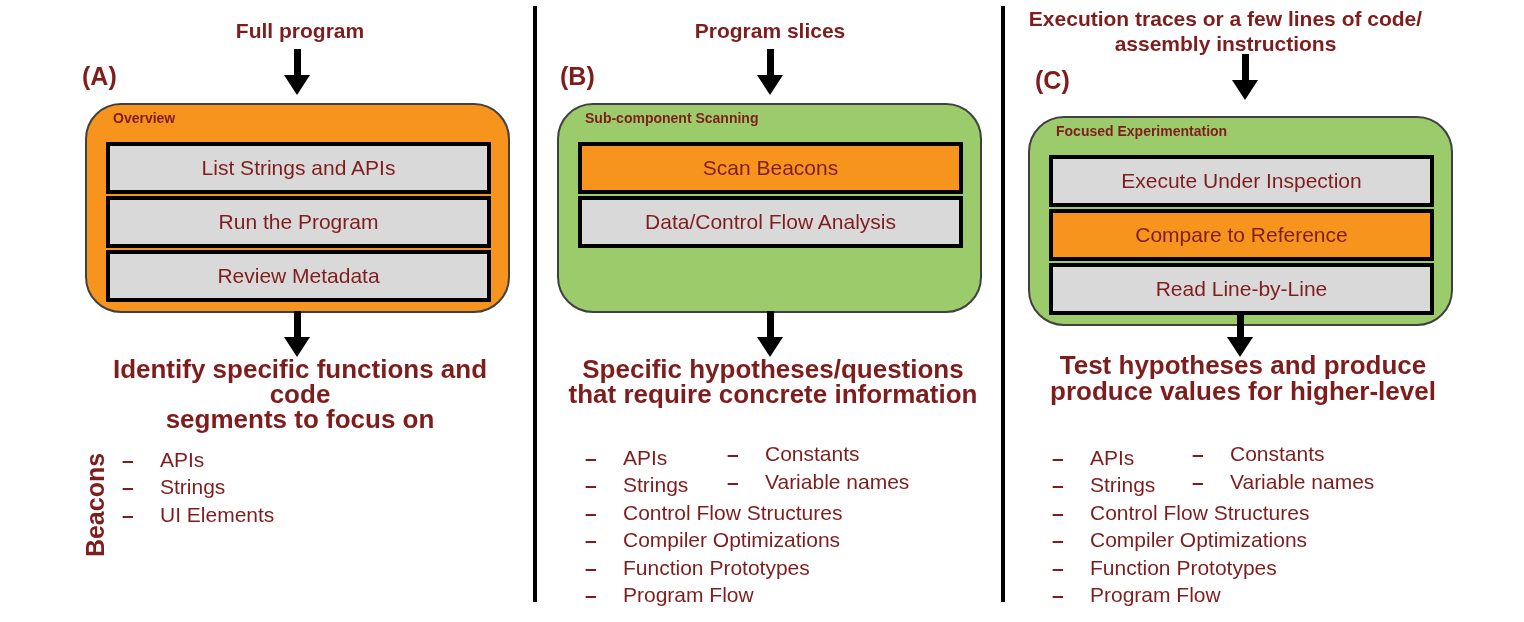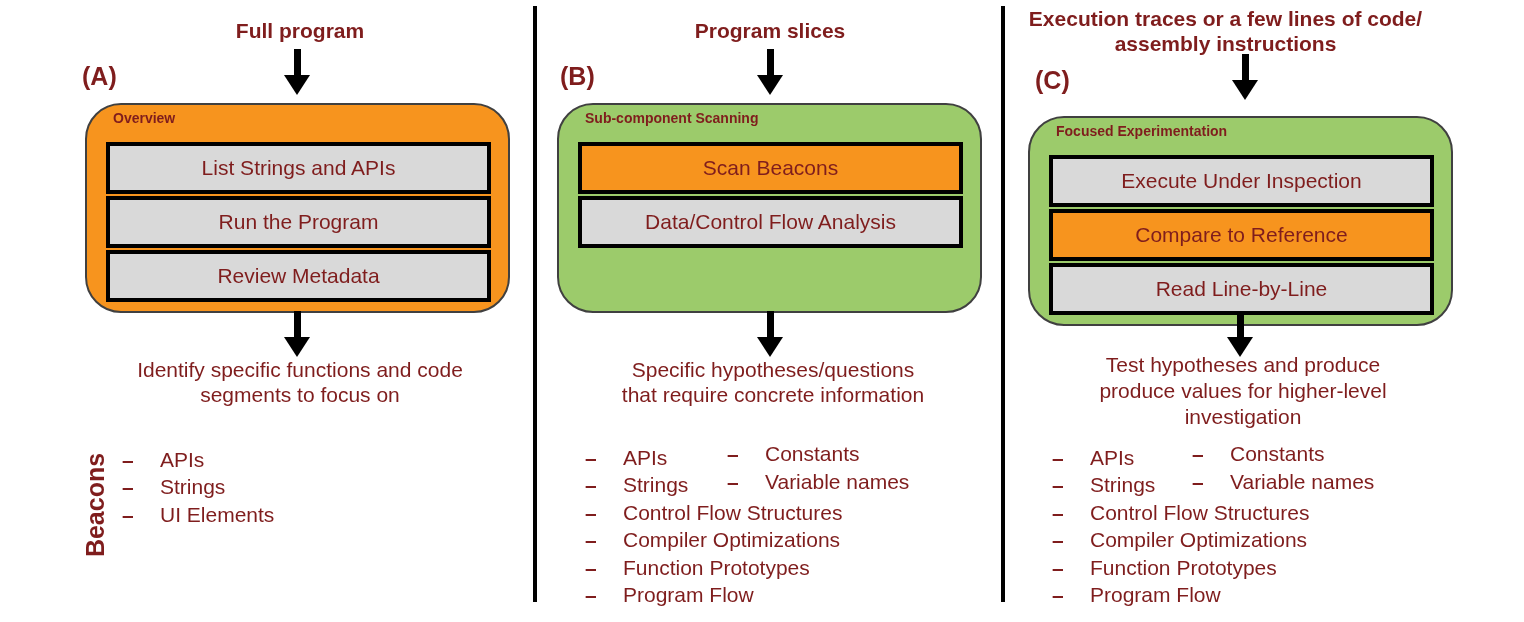--- a/index.html
+++ b/index.html
@@ -13,21 +13,21 @@
   .bg-orange{background:#F7941E;}
   .bg-green{background:#9CCB6B;}
   .box-title{position:absolute;left:26px;top:5px;font-weight:bold;font-size:14px;}
   .step{position:absolute;left:19px;width:385px;height:52px;box-sizing:border-box;
         background:#D9D9D9;border:4px solid #000;display:flex;align-items:center;justify-content:center;
         font-size:21px;}
   .step.hl{background:#F7941E;}
   .arrow{position:absolute;width:26px;}
   .arrow .stem{width:7px;height:26px;background:#000;margin:0 auto;}
   .arrow .head{width:0;height:0;border-left:13px solid transparent;border-right:13px solid transparent;border-top:20px solid #000;}
-  .caption{position:absolute;font-weight:normal;font-size:21px;line-height:25px;text-align:center;}
+  .caption{position:absolute;font-weight:bold;font-size:26px;line-height:25px;text-align:center;}
   .caption span{display:block;}
   .caption.three{line-height:26px;}
   .blist{position:absolute;font-size:21px;}
   .brow{display:flex;align-items:center;height:27.5px;}
   .brow .dash{width:38px;font-weight:bold;}
   .axis{position:absolute;width:124px;height:26px;line-height:26px;text-align:center;
         font-weight:bold;font-size:25px;transform:rotate(-90deg);}
 </style>
 </head>
 <body>
@@ -173,21 +173,20 @@
     </div>
   </div>
 
   <div class="arrow" style="left:1227px;top:311px;">
     <div class="stem"></div>
     <div class="head"></div>
   </div>
   <div class="caption three" style="left:1023px;top:352px;width:440px;">
     <span>Test hypotheses and produce</span>
     <span>produce values for higher-level</span>
-    <span>investigation</span>
   </div>
 
   <div class="blist" style="left:1052px;top:444px;">
     <div class="brow">
       <span class="dash">–</span>
       <span>APIs</span>
     </div>
     <div class="brow">
       <span class="dash">–</span>
       <span>Strings</span>

